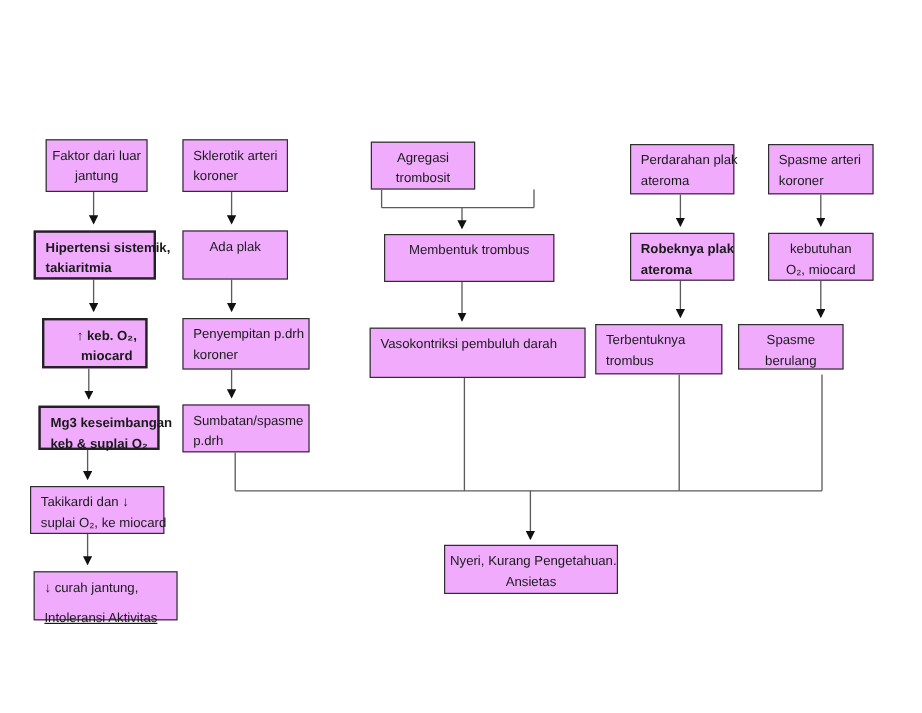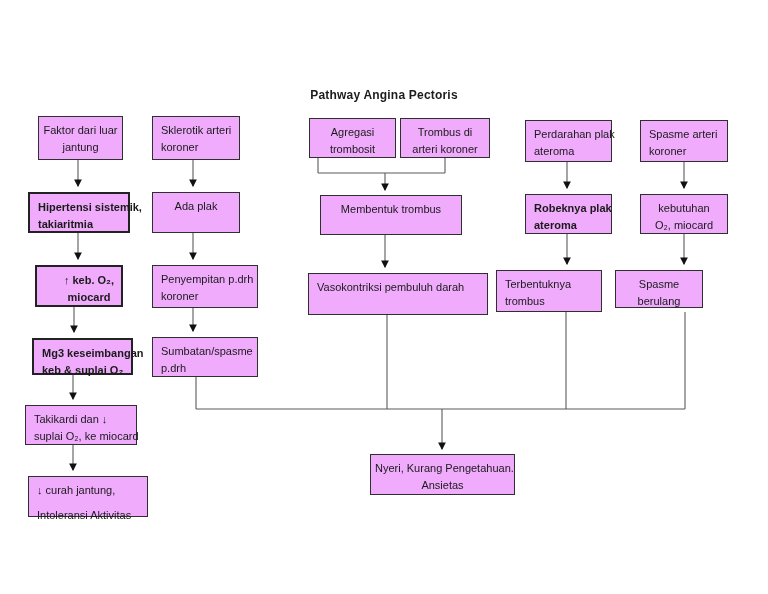--- a/index.html
+++ b/index.html
@@ -27,30 +27,29 @@
     font-size:11px;
     line-height:1.5;
     box-sizing:border-box;
     padding:5px 6px 2px 8px;
     text-align:left;
   }
   .node.center{text-align:center;padding-left:4px;padding-right:4px;}
   .node.bold{font-weight:700;}
   .node.thick{border-width:2.2px;border-color:#222;}
   .node .ln{white-space:nowrap;}
-  .node .ln.gap{margin-top:8px;}
+  .node .ln.gap{margin-top:8px;text-decoration:underline;}
   svg.wires{position:absolute;left:0;top:0;width:768px;height:594px;pointer-events:none;}
   svg.wires line, svg.wires polyline{stroke:#5a5a5a;stroke-width:1.1;fill:none;}
 </style>
 </head>
 <body>
 
 <div class="page">
 
-  <div class="title">Pathway Angina Pectoris</div>
 
   <svg class="wires" viewBox="0 0 768 594" xmlns="http://www.w3.org/2000/svg">
     <defs>
       <marker id="ah" viewBox="0 0 10 10" refX="8.5" refY="5" markerWidth="7" markerHeight="7" orient="auto">
         <path d="M0,0 L10,5 L0,10 z" fill="#111"></path>
       </marker>
     </defs>
 
     <line x1="78" y1="160" x2="78" y2="186" marker-end="url(#ah)"></line>
     <line x1="78" y1="233" x2="78" y2="259" marker-end="url(#ah)"></line>
@@ -87,24 +86,20 @@
     <div class="ln">Faktor dari luar</div>
     <div class="ln">jantung</div>
   </div>
   <div class="node" style="left:152px;top:116px;width:88px;height:44px;">
     <div class="ln">Sklerotik arteri</div>
     <div class="ln">koroner</div>
   </div>
   <div class="node center" style="left:278px;top:118px;width:87px;height:40px;margin-left:31px;">
     <div class="ln">Agregasi</div>
     <div class="ln">trombosit</div>
-  </div>
-  <div class="node center" style="left:400px;top:118px;width:90px;height:40px;">
-    <div class="ln">Trombus di</div>
-    <div class="ln">arteri koroner</div>
   </div>
   <div class="node" style="left:525px;top:120px;width:87px;height:42px;">
     <div class="ln">Perdarahan plak</div>
     <div class="ln">ateroma</div>
   </div>
   <div class="node" style="left:640px;top:120px;width:88px;height:42px;">
     <div class="ln">Spasme arteri</div>
     <div class="ln">koroner</div>
   </div>
 

